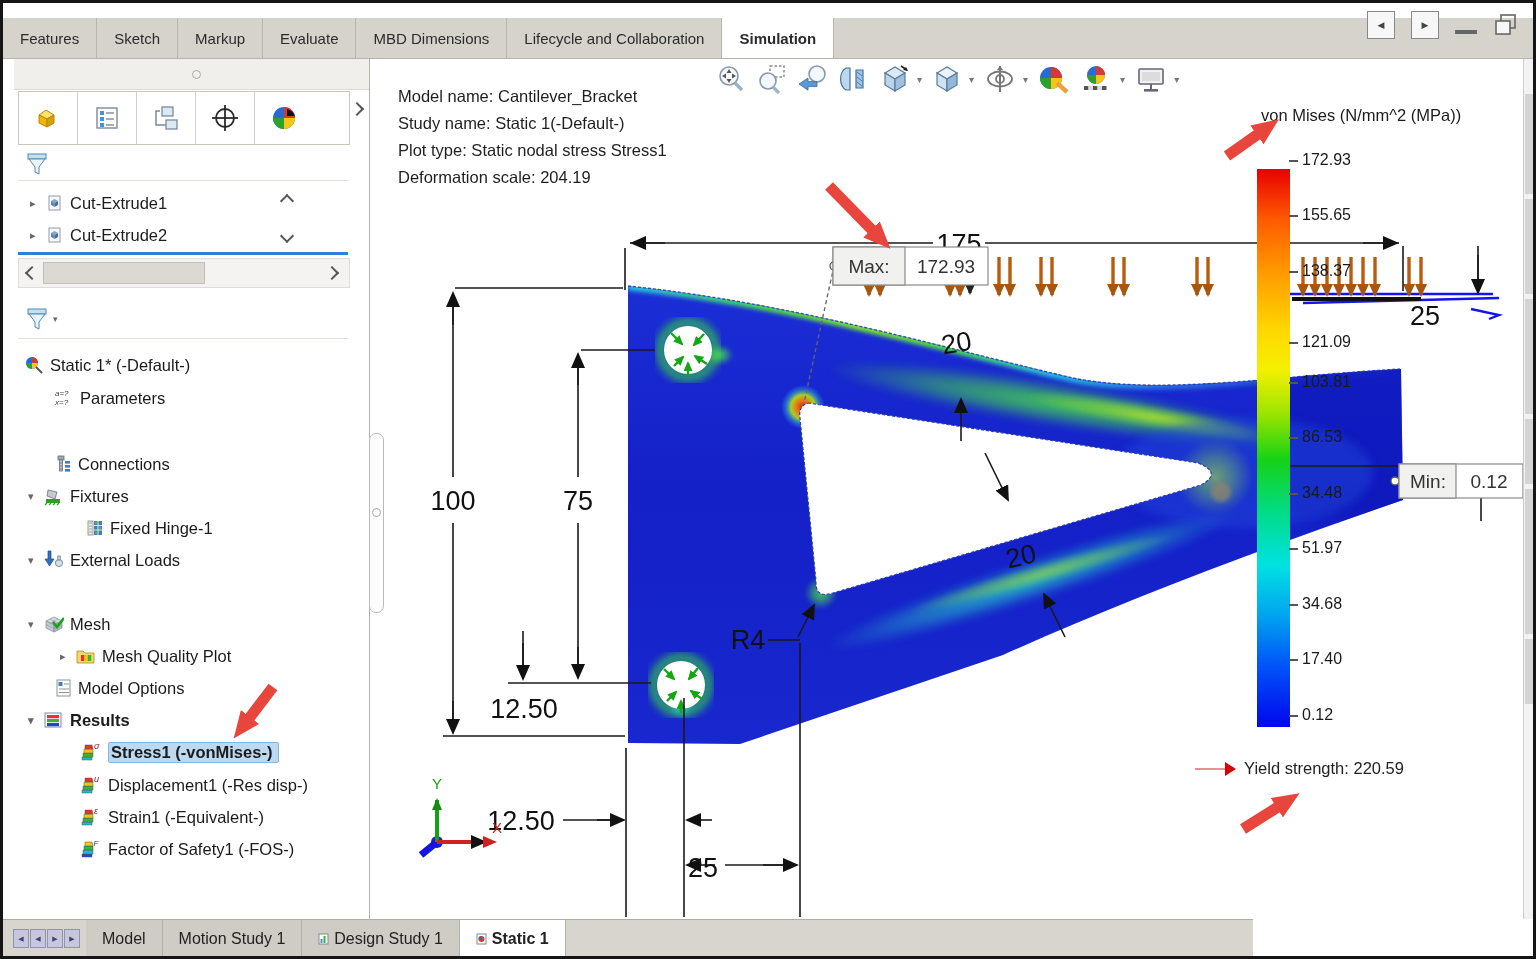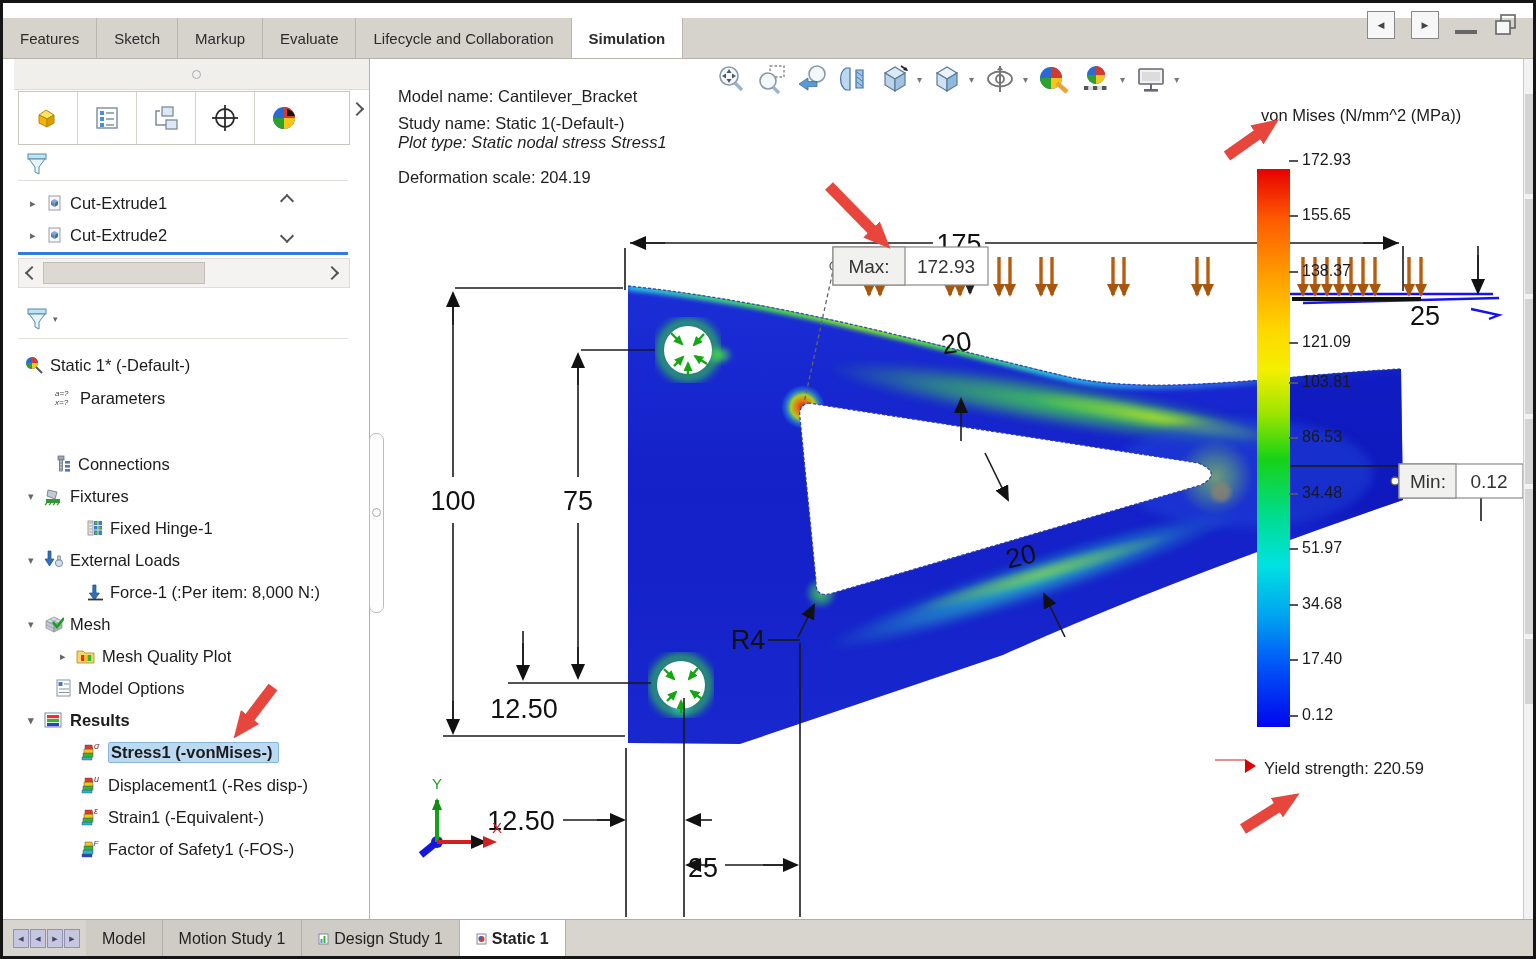--- a/index.html
+++ b/index.html
@@ -32,46 +32,47 @@
   #viewport{left:367px;top:56px;width:1153px;height:860px;background:#fff;overflow:hidden;}
   .info-line{position:absolute;left:28px;font-size:16.5px;color:#1f1f1f;}
   #hud{position:absolute;left:345px;top:4px;display:flex;align-items:center;gap:9px;}
   .hud-caret{font-size:10px;color:#777;margin-left:-3px;}
   
   #legend-title{position:absolute;left:891px;top:47px;font-size:16.5px;color:#1c1c1c;z-index:6;}
   #legend-bar{position:absolute;left:887px;top:110px;width:33px;height:558px;z-index:5;
     background:linear-gradient(to bottom,#e70000 0%,#ff5a00 9%,#ff9d00 19%,#ffd800 29%,#f4f000 36%,#9ae400 44%,#16d216 52%,#00dc8c 62%,#00e2e2 71%,#00a4f0 80%,#0054f8 89%,#0006ee 100%);}
   .legend-val{position:absolute;left:932px;width:80px;font-size:16px;color:#1a1a1a;z-index:6;}
   .legend-val::before{content:"";position:absolute;left:-13px;top:9px;width:9px;height:2px;background:#555;}
-  #yield-row{position:absolute;left:845px;top:700px;display:flex;align-items:flex-start;z-index:6;}
+  #yield-row{position:absolute;left:825px;top:700px;display:flex;align-items:center;z-index:6;}
   #yield-line{width:30px;height:2px;background:#e89090;}
   #yield-tri{width:0;height:0;border-left:11px solid #dd0000;border-top:7px solid transparent;border-bottom:7px solid transparent;margin-right:8px;}
   #yield-text{font-size:16.5px;color:#222;}
   
   #task-strip{left:1520px;top:56px;width:10px;height:860px;background:#f2f2f2;border-left:1px solid #ccc;}
   #task-strip .seg{position:absolute;left:1px;width:8px;background:#d4d4d4;}
   
-  #bottom-bar{left:0;top:916px;width:1530px;height:37px;background:#d8d5ce;border-top:1px solid #b0ada6;display:flex;align-items:stretch;}
+  #bottom-bar{left:0;top:916px;width:1250px;height:37px;background:#d8d5ce;border-top:1px solid #b0ada6;display:flex;align-items:stretch;}
   #tab-nav{display:flex;align-items:center;gap:1px;padding:0 6px 0 10px;}
   .nav-btn{width:14px;height:17px;background:#c6c6df;border:1px solid #9292b2;color:#44446a;font-size:7px;display:flex;align-items:center;justify-content:center;}
   .model-tab{display:flex;align-items:center;gap:5px;padding:0 16px;font-size:16px;color:#222;border-right:1px solid #b3b0a9;background:#cfccc5;}
   .model-tab.active{background:#fff;font-weight:bold;}
   svg text{font-family:"Liberation Sans",sans-serif;}
   #overlay{left:0;top:0;z-index:20;pointer-events:none;}
 </style>
 </head>
 <body>
 
 <div id="frame">
 
   <div id="cm-bar" class="abs">
     <div class="cm-tab">Features</div>
     <div class="cm-tab">Sketch</div>
     <div class="cm-tab">Markup</div>
     <div class="cm-tab">Evaluate</div>
+    <div class="cm-tab">MBD Dimensions</div>
     <div class="cm-tab">Lifecycle and Collaboration</div>
     <div class="cm-tab active">Simulation</div>
   </div>
   <div id="win-controls">
     <div class="wc-box">◀</div>
     <div class="wc-box">▶</div>
     <div class="wc-min"></div>
     <svg width="26" height="26">
         <rect x="8" y="3" width="14" height="13" fill="none" stroke="#666" stroke-width="1.6"></rect>
         <rect x="3" y="9" width="14" height="13" fill="#f7f7f7" stroke="#666" stroke-width="1.6"></rect>
@@ -223,27 +224,20 @@
     </div>
     <div class="tree-row" style="left:14px;top:487px;">
       <span class="expander">▾</span>
       <svg width="20" height="20">
           <path d="M7,1 v8 h3 l-4.5,7 l-4.5,-7 h3 v-8 z" fill="#2f6fbe" stroke="#1d4e8c" stroke-width="0.7"></path>
           <circle cx="15" cy="13" r="3.6" fill="#cfe0f0" stroke="#678" stroke-width="0.8"></circle>
           <rect x="13.8" y="6" width="2.4" height="4" fill="#cfe0f0" stroke="#678" stroke-width="0.8"></rect>
         </svg>
       <span>External Loads</span>
     </div>
-    <div class="tree-row" style="left:72px;top:519px;">
-      <svg width="18" height="18">
-          <path d="M7,2 v8 h3.4 l-5,7 l-5,-7 h3.4 v-8 z" fill="#2f6fbe" stroke="#1d4e8c" stroke-width="0.7" transform="translate(3,0)"></path>
-          <rect x="2" y="15.6" width="15" height="1.8" fill="#333"></rect>
-        </svg>
-      <span>Force-1 (:Per item: 8,000 N:)</span>
-    </div>
     <div class="tree-row" style="left:14px;top:551px;">
       <span class="expander">▾</span>
       <svg width="20" height="20">
           <polygon points="2,7 10,3 18,7 10,11" fill="#d8dde2" stroke="#8894a0" stroke-width="0.8"></polygon>
           <polygon points="2,7 10,11 10,18 2,14" fill="#c2c9d0" stroke="#8894a0" stroke-width="0.8"></polygon>
           <polygon points="18,7 10,11 10,18 18,14" fill="#aab3bc" stroke="#8894a0" stroke-width="0.8"></polygon>
           <path d="M6,5 l8,4 M14,5 l-8,4 M2,10.5 l8,4 M10,14.5 l8,-4" stroke="#8894a0" stroke-width="0.6"></path>
           <path d="M9,8 l4,5 l7,-9" stroke="#18a018" stroke-width="2.6" fill="none"></path>
         </svg>
       <span>Mesh</span>
@@ -319,21 +313,21 @@
   </div>
 
   <div id="splitter" class="abs">
       <div class="knob"></div>
     </div>
 
   <div id="viewport" class="abs">
 
     <div class="info-line" style="top:28px;">Model name: Cantilever_Bracket</div>
     <div class="info-line" style="top:55px;">Study name: Static 1(-Default-)</div>
-    <div class="info-line" style="top:74px;font-style:italic;">Plot type: Static nodal stress Stress1</div>
+    <div class="info-line" style="top:82px;">Plot type: Static nodal stress Stress1</div>
     <div class="info-line" style="top:109px;">Deformation scale: 204.19</div>
 
     <div id="hud">
       <svg width="32" height="32">
           <circle cx="14" cy="13" r="9" fill="#f2f8fc" stroke="#8a99a8" stroke-width="1.6"></circle>
           <line x1="20" y1="20" x2="27" y2="27" stroke="#9ab4cc" stroke-width="3.4"></line>
           <polygon points="14,6 11.5,10 16.5,10" fill="#555"></polygon>
           <polygon points="14,20 11.5,16 16.5,16" fill="#555"></polygon>
           <polygon points="7,13 11,10.5 11,15.5" fill="#555"></polygon>
           <polygon points="21,13 17,10.5 17,15.5" fill="#555"></polygon>

